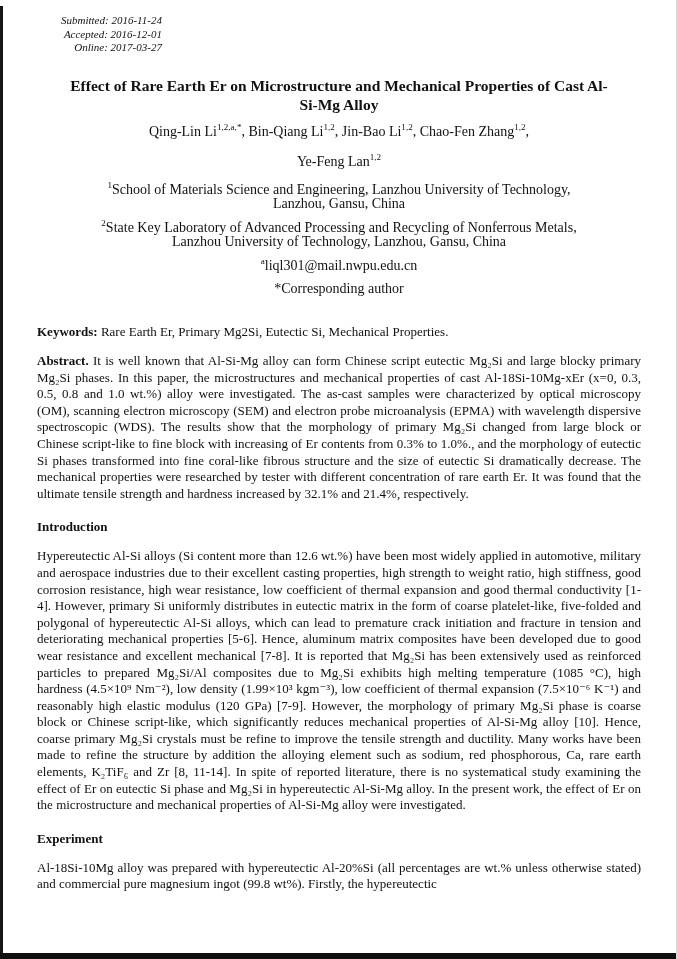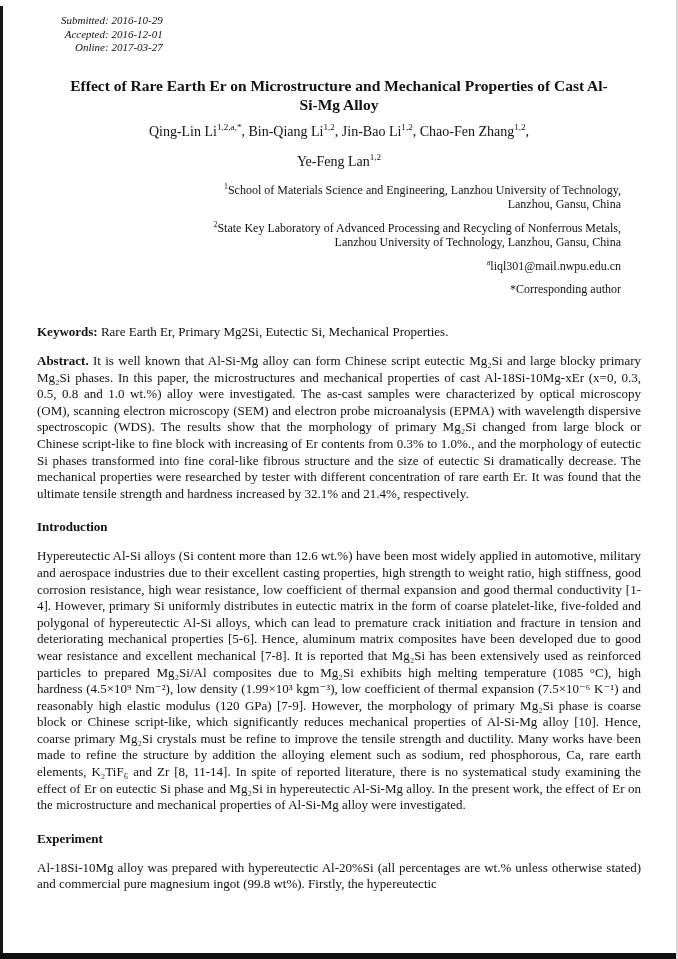--- a/index.html
+++ b/index.html
@@ -45,22 +45,22 @@
     line-height: 19px;
   }
   .authors {
     text-align: center;
     font-size: 14px;
     line-height: 18px;
     margin: 9px 0 0 0;
   }
   .authors + .authors { margin: 12px; }
   .affil {
-    text-align: right;
-    font-size: 12px;
+    text-align: center;
+    font-size: 14px;
     line-height: 14.5px;
     margin: 9px 20px 0 20px;
   }
   sup { font-size: 0.65em; line-height: 0; }
 
   .keywords {
     margin: 27px 0 0 0;
     font-size: 13px;
     line-height: 16.5px;
   }
@@ -83,21 +83,21 @@
 
 <div class="page">
   <div class="edge-left"></div>
   <div class="edge-bottom"></div>
   <div class="edge-right"></div>
 
   <div class="content">
 
     <div class="journal-header">
       <div class="jh-right">
-        <div>Submitted: 2016-10-29</div>
+        <div>Submitted: 2016-11-24</div>
         <div>Accepted: 2016-12-01</div>
         <div>Online: 2017-03-27</div>
       </div>
     </div>
 
     <div class="title">Effect of Rare Earth Er on Microstructure and Mechanical Properties of Cast Al-Si-Mg Alloy</div>
 
     <p class="authors">Qing-Lin Li<sup>1,2,a,*</sup>, Bin-Qiang Li<sup>1,2</sup>, Jin-Bao Li<sup>1,2</sup>, Chao-Fen Zhang<sup>1,2</sup>,</p>
     <p class="authors">Ye-Feng Lan<sup>1,2</sup></p>
 

